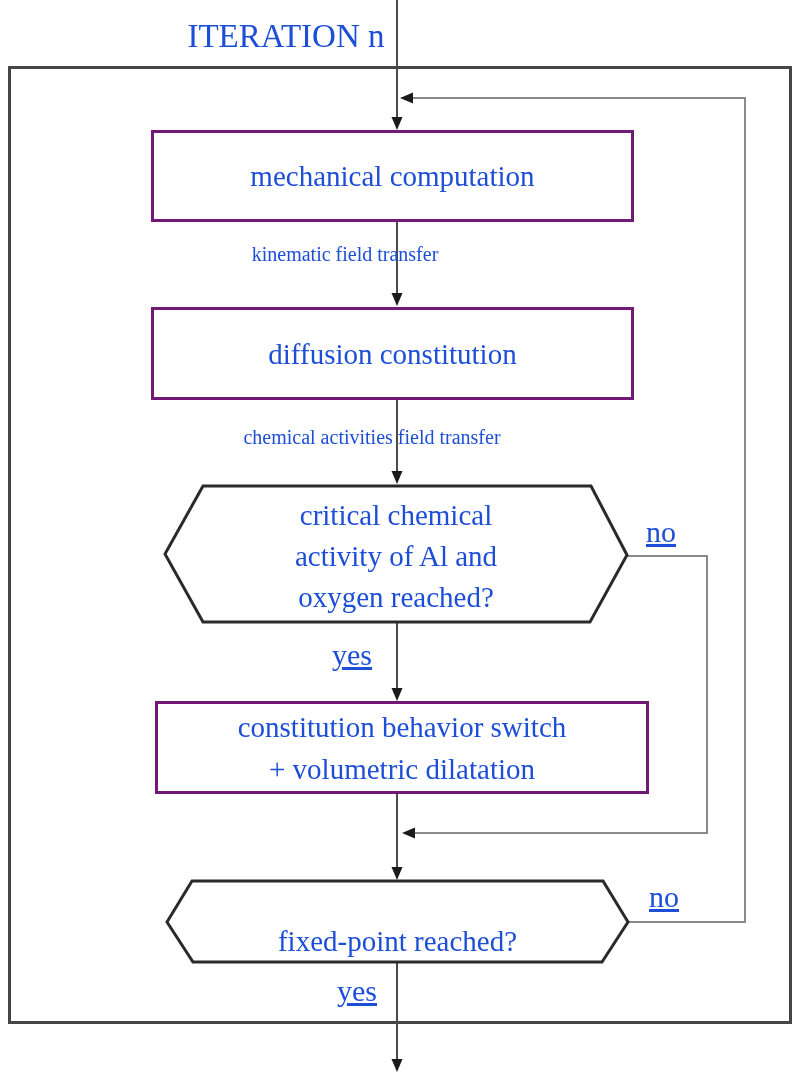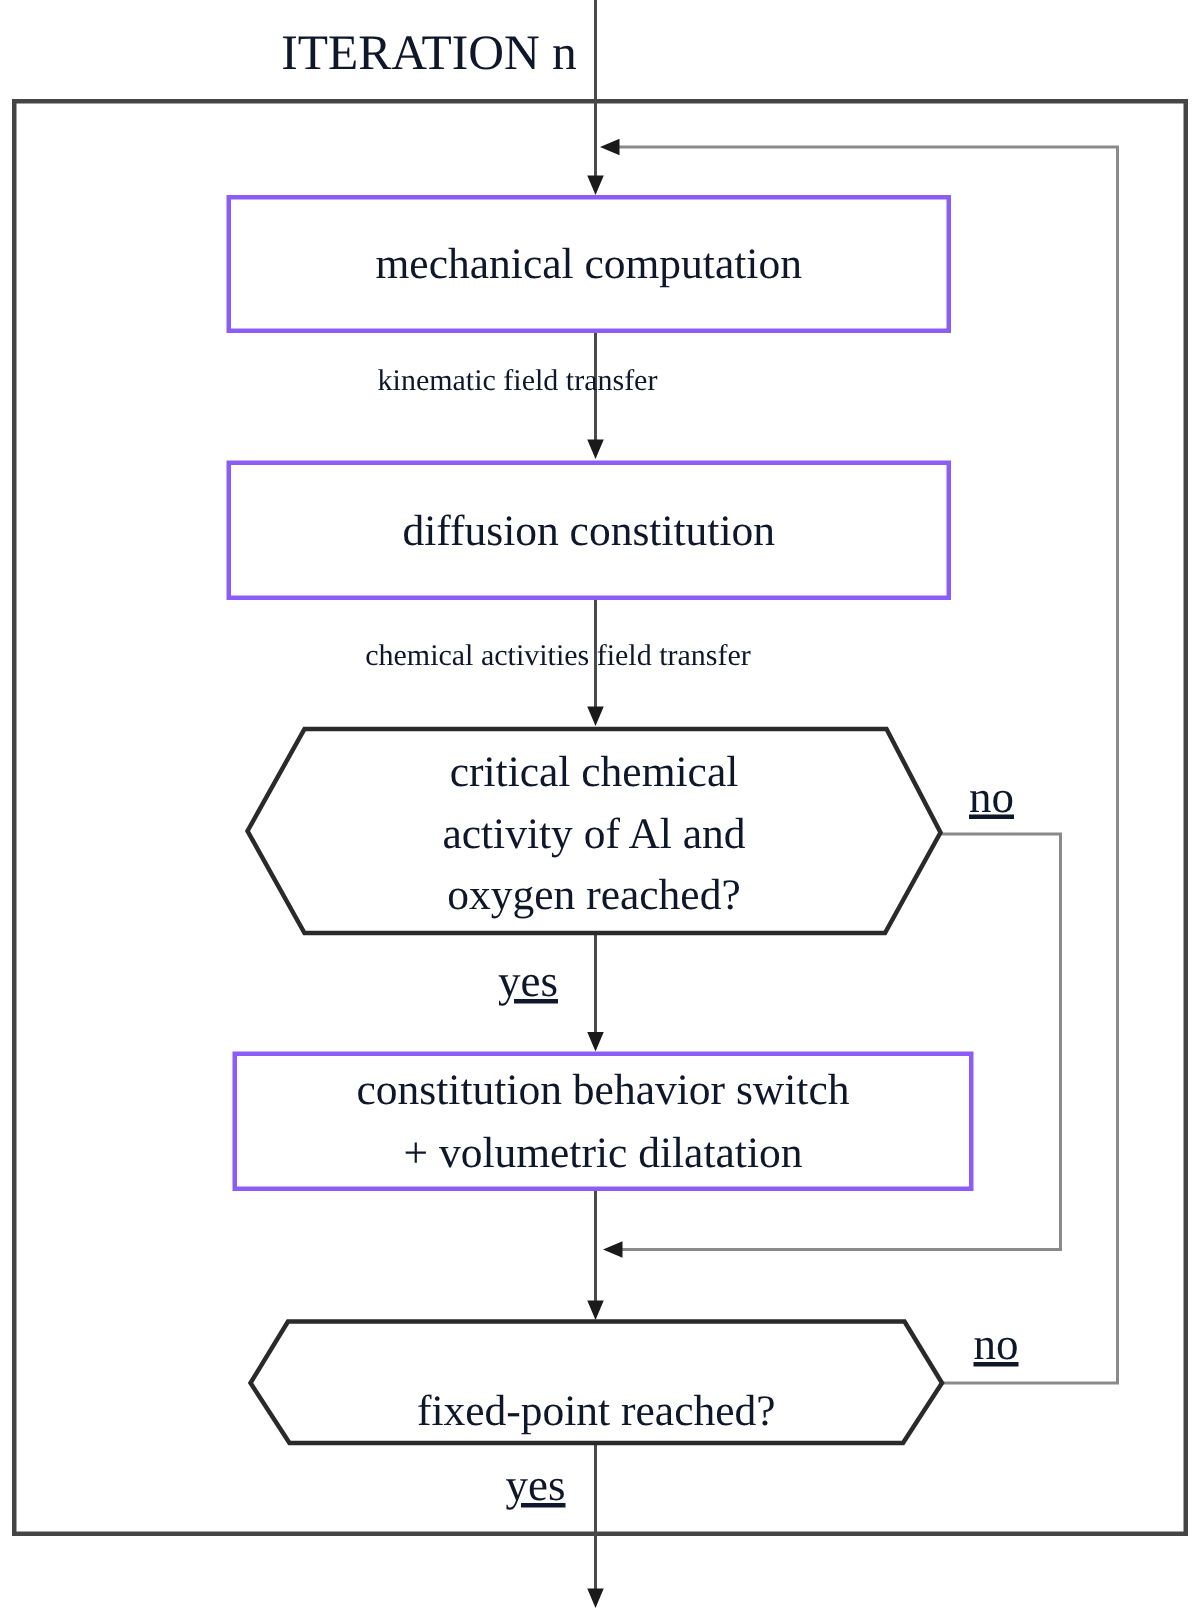--- a/index.html
+++ b/index.html
@@ -1,30 +1,30 @@
 <!DOCTYPE html>
 <html><head>
 <meta charset="utf-8">
 <style>
   html,body{margin:0;padding:0;background:#fff;}
   .stage{
     position:relative;
     width:800px;height:1078px;
     background:#ffffff;
     font-family:"Liberation Serif","DejaVu Serif",serif;
-    color:#0f172a;
+    color:#1d4ed8;
     overflow:hidden;
   }
   .lines-layer{position:absolute;left:0;top:0;width:800px;height:1078px;}
   .outer-frame{
     position:absolute;left:8px;top:66px;width:784px;height:958px;
     border:3px solid #454545;box-sizing:border-box;
   }
   .node-box{
-    position:absolute;background:#ffffff;border:3px solid #8b5cf6;box-sizing:border-box;
+    position:absolute;background:#ffffff;border:3px solid #701a75;box-sizing:border-box;
     display:flex;align-items:center;justify-content:center;text-align:center;
     font-size:29px;line-height:42px;
   }
   .hex-text{
     position:absolute;display:flex;flex-direction:column;align-items:center;justify-content:flex-end;
     text-align:center;font-size:29px;line-height:41px;
   }
   .flow-label{
     position:absolute;transform:translateX(-50%);
     font-size:20px;white-space:nowrap;

